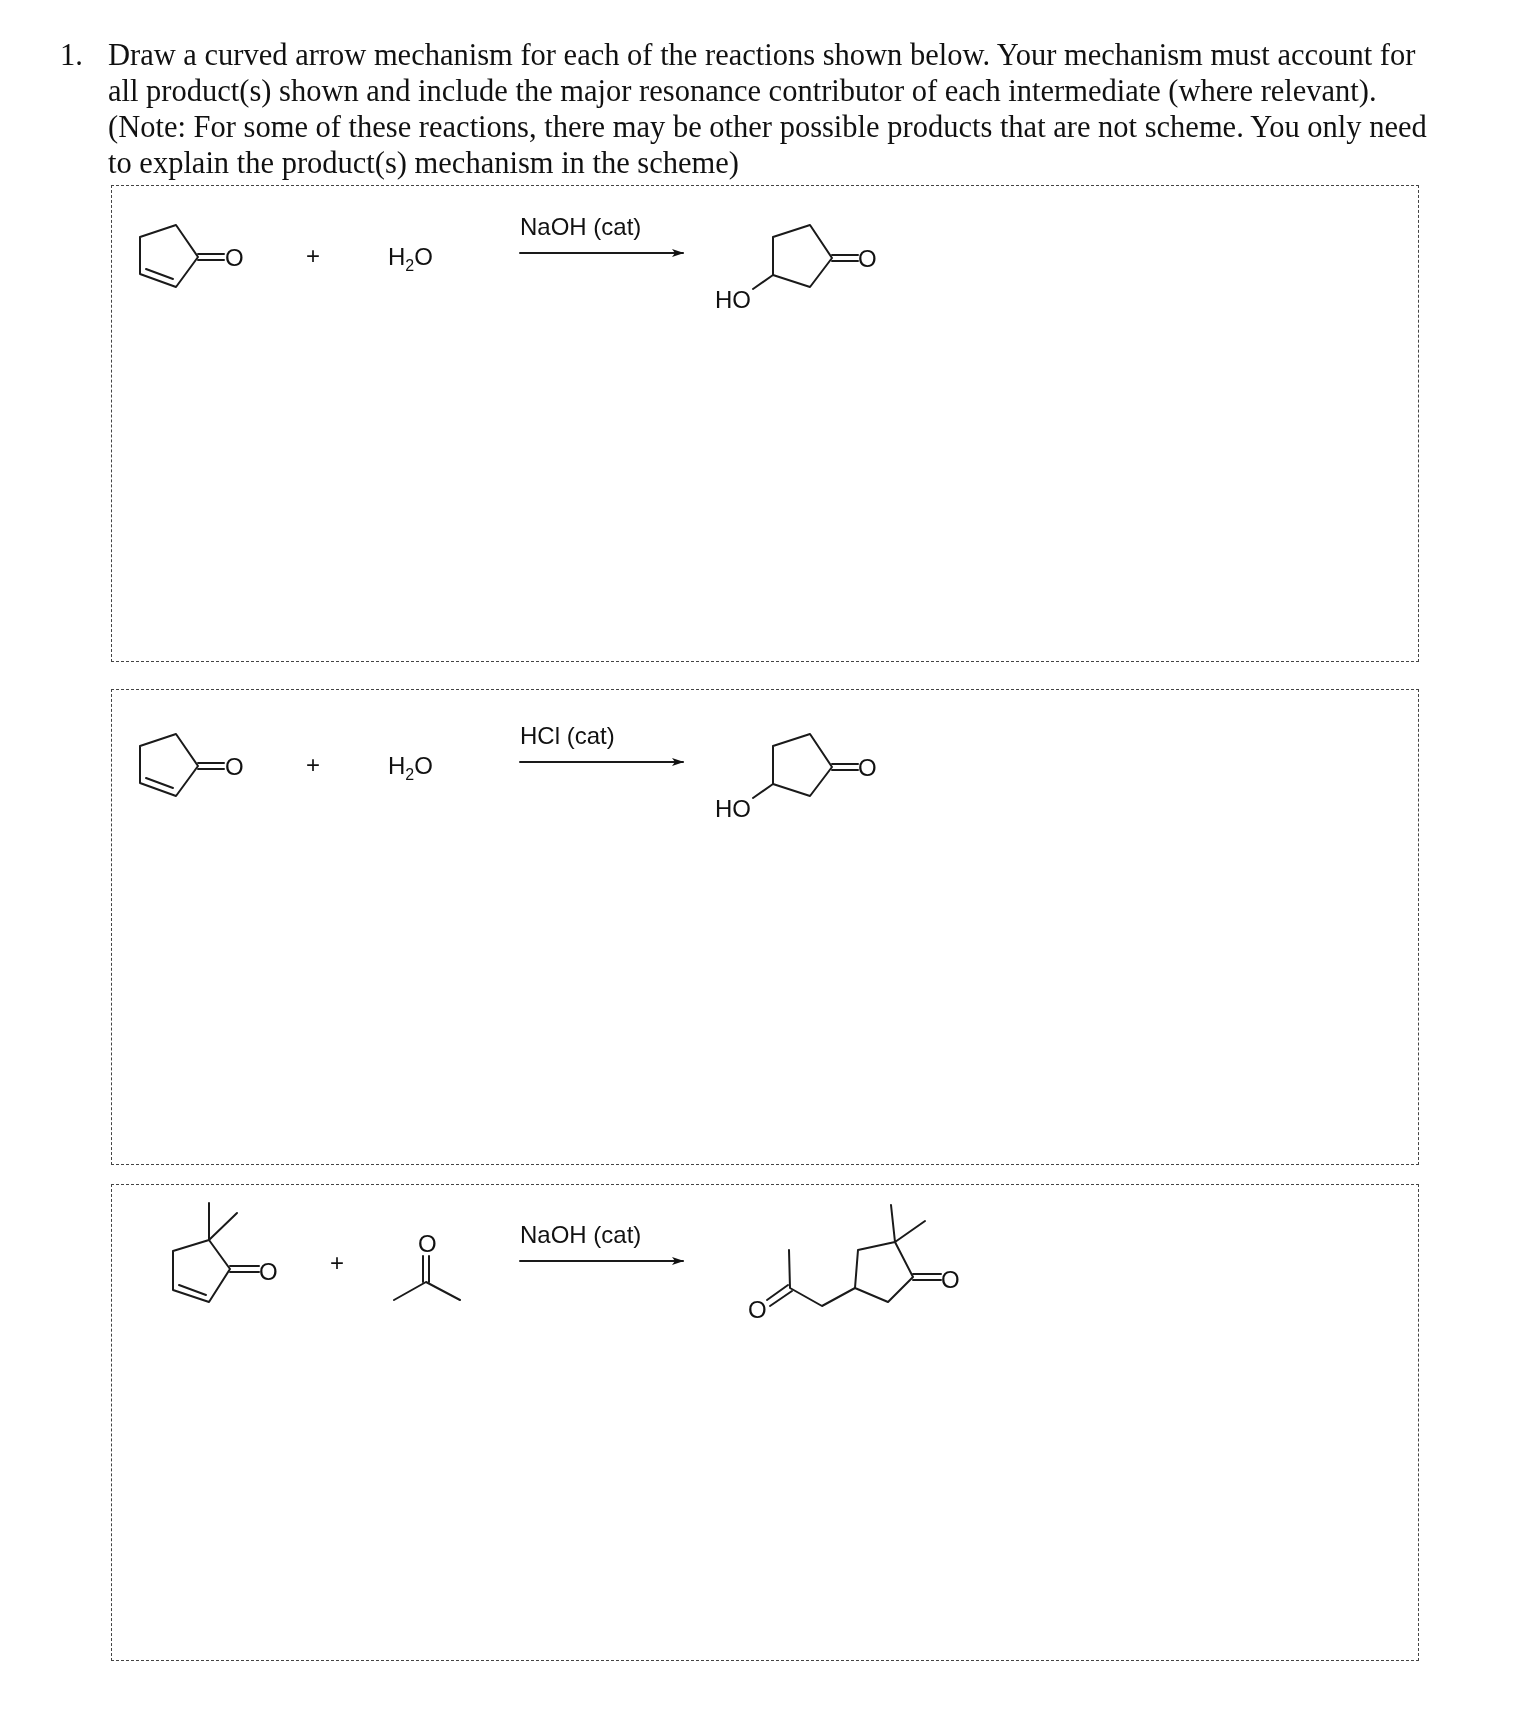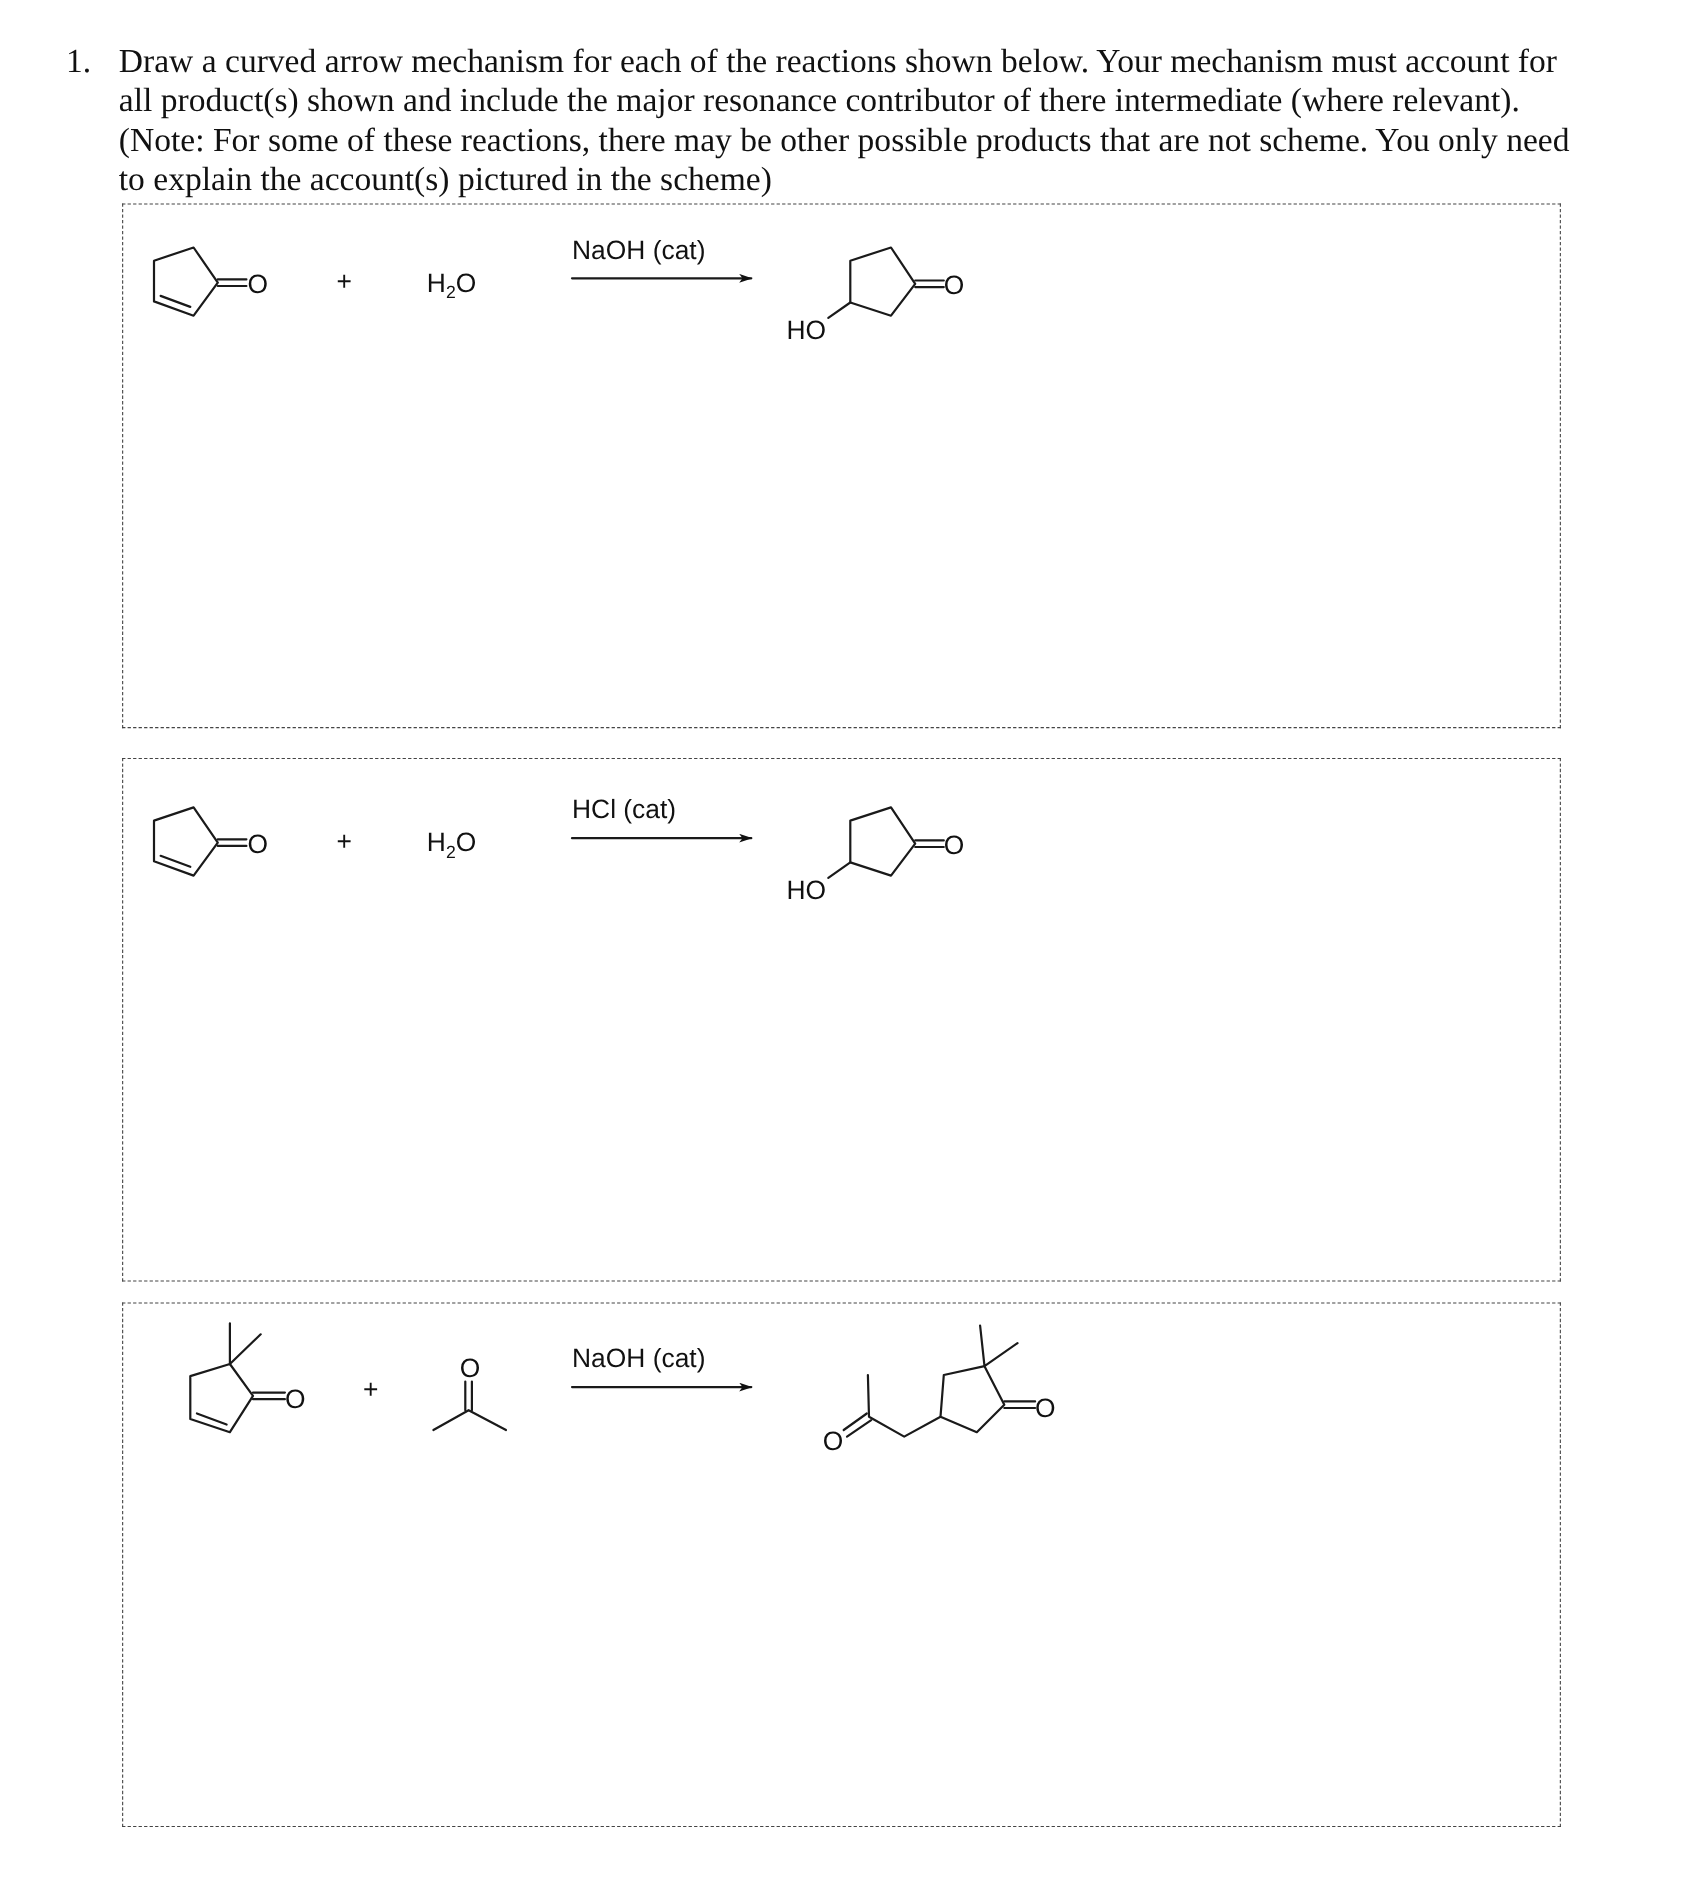--- a/index.html
+++ b/index.html
@@ -19,23 +19,23 @@
   .chem-label { font-family: "Liberation Sans", "DejaVu Sans", sans-serif; font-size: 24px; fill: #111; }
   .chem-sub { font-family: "Liberation Sans", "DejaVu Sans", sans-serif; font-size: 16px; fill: #111; }
   .bond { stroke: #1a1a1a; stroke-width: 2; fill: none; stroke-linecap: round; stroke-linejoin: round; }
 </style>
 </head>
 <body>
 
 <div class="question">
   <span class="q-num">1.</span>
   <span class="q-line" style="top:37px">Draw a curved arrow mechanism for each of the reactions shown below. Your mechanism must account for</span>
-  <span class="q-line" style="top:73px">all product(s) shown and include the major resonance contributor of there intermediate (where relevant).</span>
+  <span class="q-line" style="top:73px">all product(s) shown and include the major resonance contributor of each intermediate (where relevant).</span>
   <span class="q-line" style="top:109px">(Note: For some of these reactions, there may be other possible products that are not scheme. You only need</span>
-  <span class="q-line" style="top:145px">to explain the account(s) pictured in the scheme)</span>
+  <span class="q-line" style="top:145px">to explain the product(s) mechanism in the scheme)</span>
 </div>
 
 <div class="box" style="top:185px;height:477px"></div>
 <div class="box" style="top:689px;height:476px"></div>
 <div class="box" style="top:1184px;height:477px"></div>
 
 <svg class="scheme" viewBox="0 0 1534 1728" xmlns="http://www.w3.org/2000/svg">
   <defs>
     <marker id="ah" viewBox="0 0 12 8" refX="11" refY="4" markerWidth="12" markerHeight="8" orient="auto" markerUnits="userSpaceOnUse">
       <path d="M0,0 L12,4 L0,8 L3,4 Z" fill="#111"></path>

